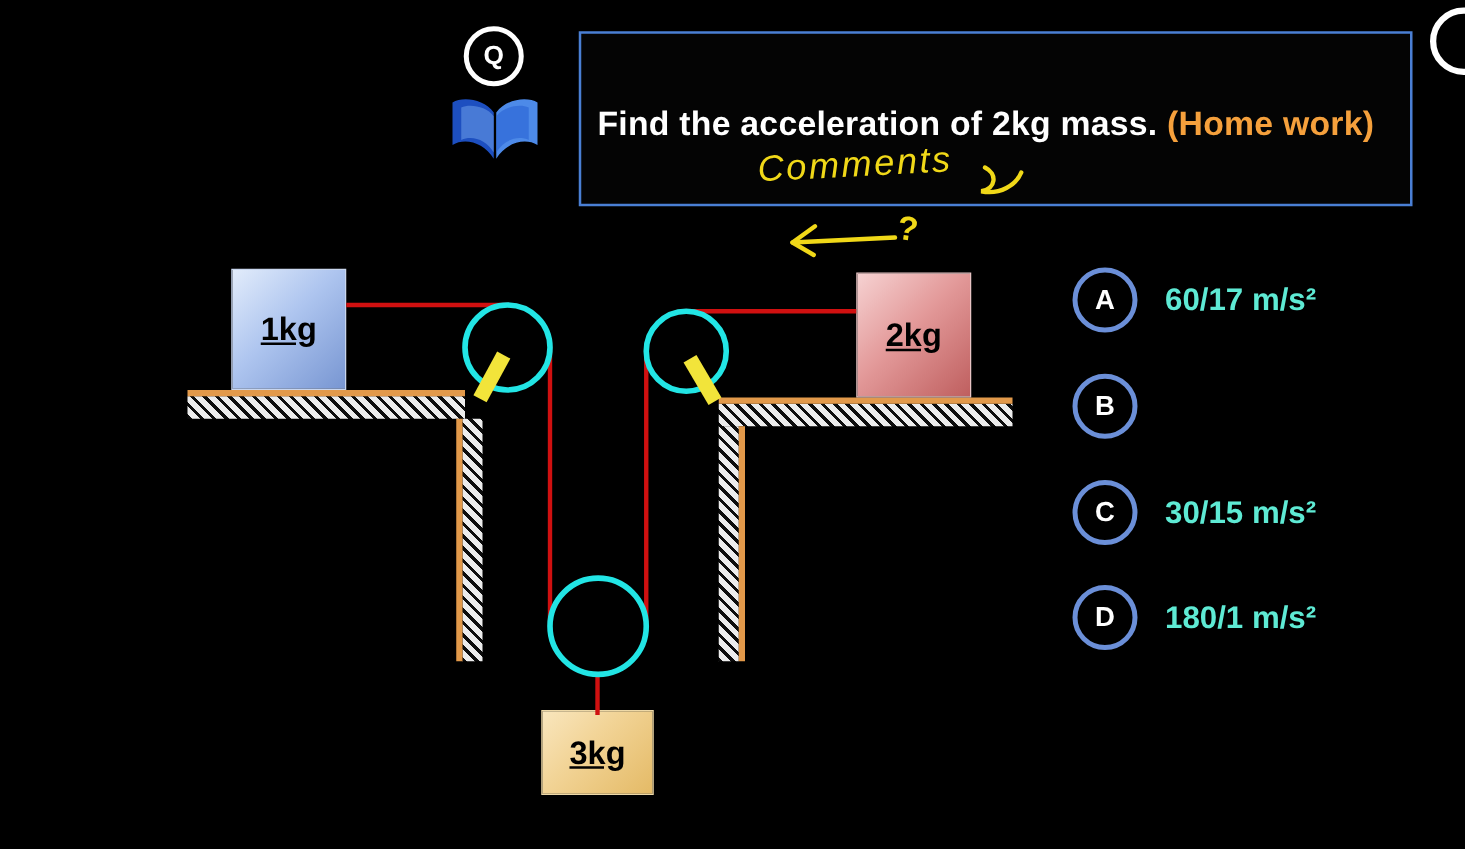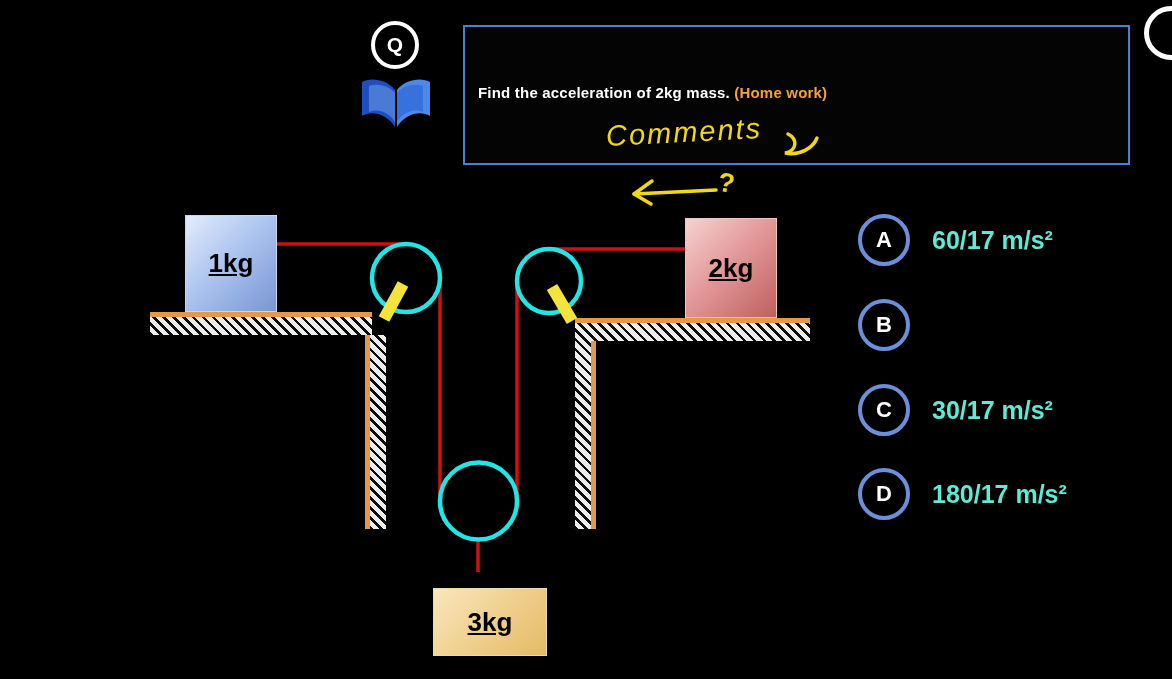--- a/index.html
+++ b/index.html
@@ -17,21 +17,21 @@
   body{font-family:"Liberation Sans", sans-serif;}
   #stage{position:relative;width:1172px;height:679px;background:var(--background,#000);overflow:hidden;}
 
   
   .q-badge{position:absolute;left:371px;top:21px;width:48px;height:48px;border:4px solid #fff;
     border-radius:50%;background:#000;color:#fff;font-weight:bold;font-size:21px;
     display:flex;align-items:center;justify-content:center;z-index:5;}
   .book-icon{position:absolute;left:355px;top:76px;z-index:5;}
   .qbox{position:absolute;left:463px;top:25px;width:667px;height:140px;border:2px solid var(--box-border,#4a7fd4);
     background:#040404;}
-  .qtext{position:absolute;left:478px;top:84px;font-size:15px;color:#ffffff;font-weight:600;letter-spacing:.2px;white-space:nowrap;}
+  .qtext{position:absolute;left:478px;top:84px;font-size:27px;color:#ffffff;font-weight:600;letter-spacing:.2px;white-space:nowrap;}
   .hw{color:var(--homework-orange,#f5a03c);font-weight:800;}
   .handwritten{position:absolute;left:606px;top:116px;font-size:29px;color:var(--annotation-yellow,#f0d818);
     font-style:italic;font-weight:500;letter-spacing:2px;transform:rotate(-3deg);white-space:nowrap;}
   .comments-tail{position:absolute;left:782px;top:128px;}
   .arrow-note{position:absolute;left:612px;top:170px;}
   .q-mark{position:absolute;left:718px;top:168px;color:var(--annotation-yellow,#f0d818);
     font-size:27px;font-weight:600;transform:rotate(8deg);}
   .corner-circle{position:absolute;left:1144px;top:6px;width:54px;height:54px;border:5px solid #fff;
     border-radius:50%;background:#000;}
 
@@ -41,21 +41,21 @@
   .wall-left{position:absolute;left:365px;top:335px;width:21px;height:194px;border-left:5px solid var(--platform-tan,#e2994a);}
   .table-right{position:absolute;left:575px;top:318px;width:235px;height:23px;border-top:5px solid var(--platform-tan,#e2994a);}
   .wall-right{position:absolute;left:575px;top:341px;width:21px;height:188px;border-right:5px solid var(--platform-tan,#e2994a);}
 
   .block{position:absolute;display:flex;align-items:center;justify-content:center;
     font-weight:800;font-size:26px;color:#000;text-decoration:underline;}
   .block-1{left:185px;top:215px;width:92px;height:97px;
     background:linear-gradient(135deg,#e2ecfb 0%,#aec5ef 45%,#7896d2 100%);border:1px solid #c9d6ee;}
   .block-2{left:685px;top:218px;width:92px;height:100px;
     background:linear-gradient(135deg,#f6d2d2 0%,#e39a9a 45%,#bf5f5f 100%);border:1px solid #e8c4c4;}
-  .block-3{left:433px;top:588px;width:114px;height:68px;
+  .block-3{left:433px;top:568px;width:90px;height:68px;
     background:linear-gradient(135deg,#f9e6bd 0%,#f1d293 45%,#e4ba66 100%);border:1px solid #eed9a8;}
 
   .diagram-svg{position:absolute;left:0;top:0;width:1172px;height:679px;z-index:4;pointer-events:none;}
 
   
   .option{position:absolute;left:858px;display:flex;align-items:center;gap:22px;cursor:pointer;}
   .opt-circle{width:52px;height:52px;border:4px solid var(--option-ring-blue,#6b8fd8);border-radius:50%;
     background:#000;color:#fff;font-weight:800;font-size:22px;display:flex;align-items:center;justify-content:center;flex:0 0 auto;}
   .opt-text{color:#5eead4;font-size:25px;font-weight:600;white-space:nowrap;}
   .opt-a{top:214px;} .opt-b{top:299px;} .opt-c{top:384px;} .opt-d{top:468px;}
@@ -136,22 +136,22 @@
   </div>
   <div class="option opt-b">
     <div class="opt-circle">
       <span>B</span>
     </div>
   </div>
   <div class="option opt-c">
     <div class="opt-circle">
       <span>C</span>
     </div>
-    <div class="opt-text">30/17 m/s²</div>
+    <div class="opt-text">30/15 m/s²</div>
   </div>
   <div class="option opt-d">
     <div class="opt-circle">
       <span>D</span>
     </div>
-    <div class="opt-text">180/17 m/s²</div>
+    <div class="opt-text">180/1 m/s²</div>
   </div>
 
 </div>
 
 </body></html>

